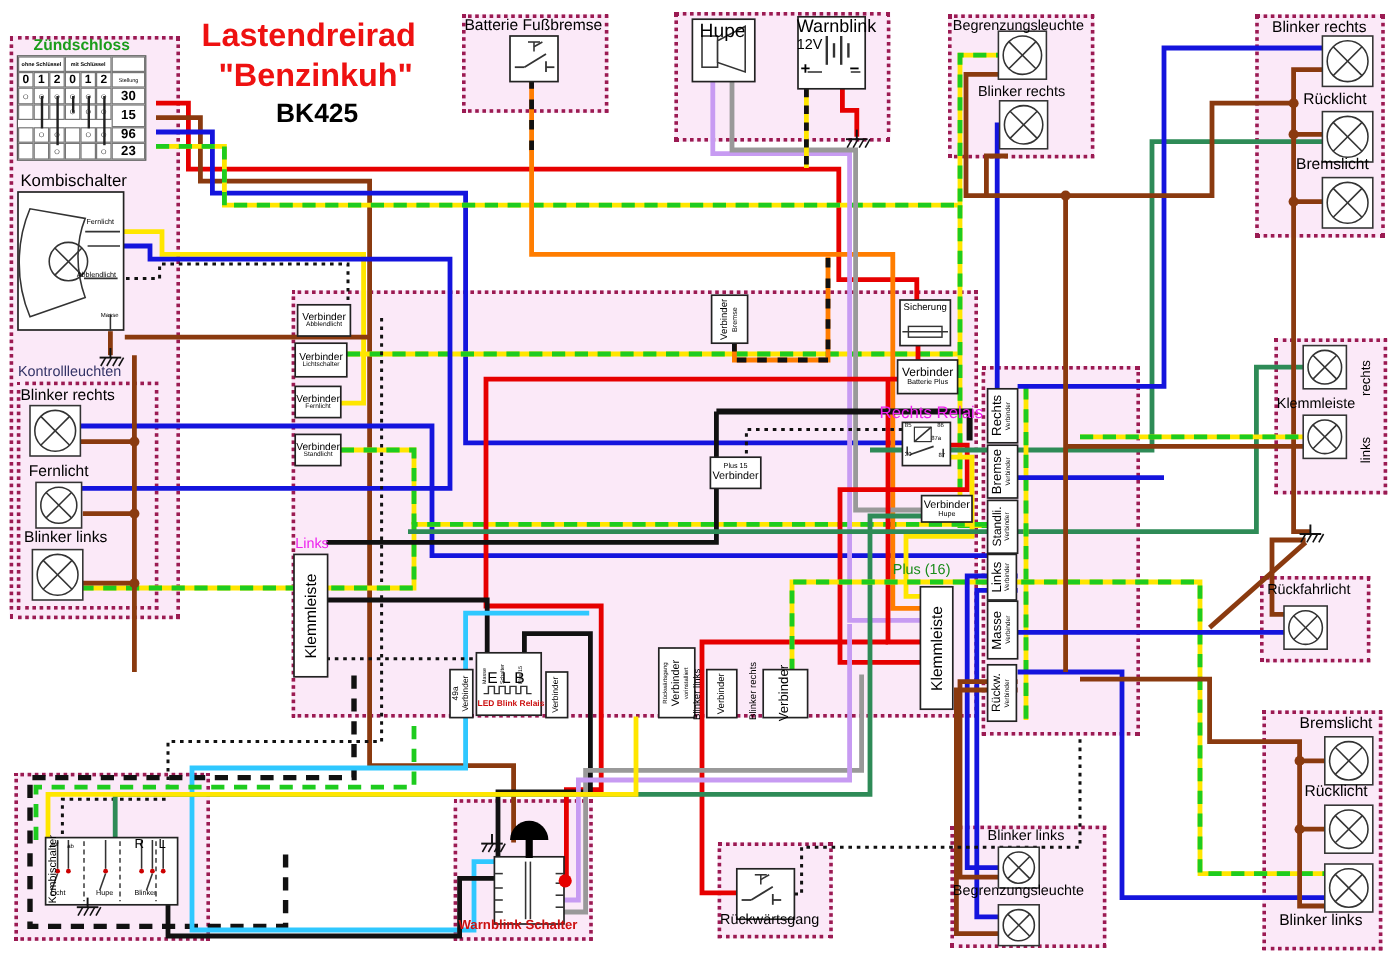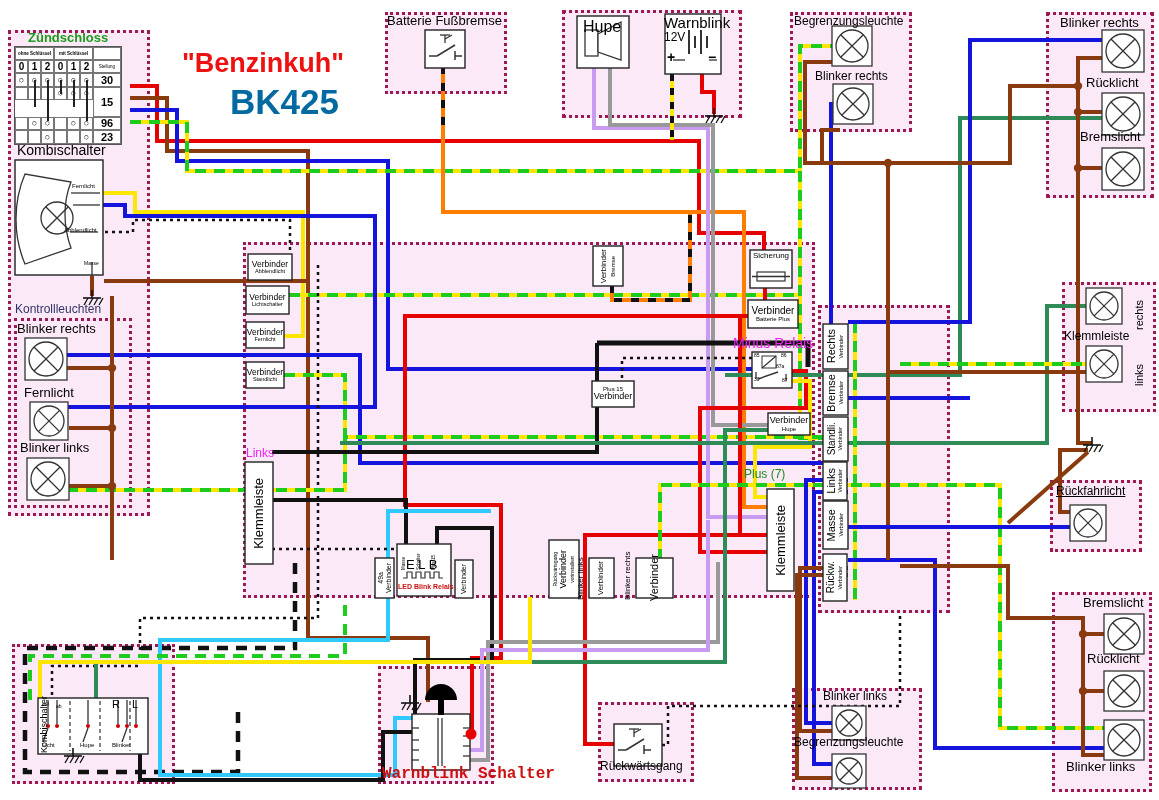--- a/index.html
+++ b/index.html
@@ -473,45 +473,46 @@
     </div>
     <div class="lbl" style="left: 28px; top: 31px; font-size: 13px; color: rgb(26, 156, 26); font-weight: bold;">Zündschloss</div>
     <div class="lbl" style="left: 17px; top: 143px; font-size: 14px;">Kombischalter</div>
     <div class="lbl" style="left: 72px; top: 183px; font-size: 6px;">Fernlicht</div>
     <div class="lbl" style="left: 64px; top: 227px; font-size: 6px;">Abblendlicht</div>
     <div class="lbl" style="left: 84px; top: 261px; font-size: 5px;">Masse</div>
     <div class="lbl" style="left: 15px; top: 303px; font-size: 12px; color: rgb(51, 51, 102);">Kontrollleuchten</div>
     <div class="lbl" style="left: 17px; top: 322px; font-size: 13px;">Blinker rechts</div>
     <div class="lbl" style="left: 24px; top: 386px; font-size: 13px;">Fernlicht</div>
     <div class="lbl" style="left: 20px; top: 441px; font-size: 13px;">Blinker links</div>
+    <div class="lbl" style="left: 168px; top: 16px; font-size: 27px; color: rgb(238, 17, 17); font-weight: bold;">Lastendreirad</div>
     <div class="lbl" style="left: 182px; top: 50px; font-size: 27px; color: rgb(238, 17, 17); font-weight: bold;">"Benzinkuh"</div>
-    <div class="lbl" style="left: 230px; top: 84px; font-size: 35px; color: #0369a1; font-weight: bold;">BK425</div>
+    <div class="lbl" style="left: 230px; top: 84px; font-size: 22px; color: #000000; font-weight: bold;">BK425</div>
     <div class="lbl" style="left: 387px; top: 14px; font-size: 13px;">Batterie Fußbremse</div>
     <div class="lbl" style="left: 583px; top: 19px; font-size: 16px;">Hupe</div>
     <div class="lbl" style="left: 664px; top: 15px; font-size: 15px;">Warnblink</div>
     <div class="lbl" style="left: 664px; top: 31px; font-size: 12px;">12V</div>
     <div class="lbl" style="left: 667px; top: 50px; font-size: 14px; font-weight: bold;">+</div>
     <div class="lbl" style="left: 708px; top: 50px; font-size: 14px; font-weight: bold;">−</div>
     <div class="lbl" style="left: 794px; top: 15px; font-size: 12px;">Begrenzungsleuchte</div>
     <div class="lbl" style="left: 815px; top: 70px; font-size: 12px;">Blinker rechts</div>
     <div class="lbl" style="left: 1060px; top: 16px; font-size: 13px;">Blinker rechts</div>
     <div class="lbl" style="left: 1086px; top: 76px; font-size: 13px;">Rücklicht</div>
     <div class="lbl" style="left: 1080px; top: 130px; font-size: 13px;">Bremslicht</div>
     <div class="lbl" style="left: 753px; top: 252px; font-size: 8px;">Sicherung</div>
-    <div class="lbl" style="left: 733px; top: 336px; font-size: 14px; color: rgb(238, 34, 238);">Minus Relais</div>
+    <div class="lbl" style="left: 733px; top: 336px; font-size: 14px; color: rgb(238, 34, 238);">Rechts Relais</div>
     <div class="lbl" style="left: 246px; top: 447px; font-size: 12px; color: rgb(238, 34, 238);">Links</div>
-    <div class="lbl" style="left: 744px; top: 468px; font-size: 12px; color: rgb(26, 140, 26);">Plus (7)</div>
+    <div class="lbl" style="left: 744px; top: 468px; font-size: 12px; color: rgb(26, 140, 26);">Plus (16)</div>
     <div class="lbl" style="left: 1064px; top: 330px; font-size: 12px;">Klemmleiste</div>
-    <div class="lbl" style="left: 1056px; top: 485px; font-size: 12px; text-decoration: underline;">Rückfahrlicht</div>
+    <div class="lbl" style="left: 1056px; top: 485px; font-size: 12px;">Rückfahrlicht</div>
     <div class="lbl" style="left: 1083px; top: 596px; font-size: 13px;">Bremslicht</div>
     <div class="lbl" style="left: 1087px; top: 652px; font-size: 13px;">Rücklicht</div>
     <div class="lbl" style="left: 1066px; top: 760px; font-size: 13px;">Blinker links</div>
     <div class="lbl" style="left: 823px; top: 690px; font-size: 12px;">Blinker links</div>
     <div class="lbl" style="left: 794px; top: 736px; font-size: 12px;">Begrenzungsleuchte</div>
-    <div class="lbl" style="left: 382px; top: 766px; font-size: 16px; color: rgb(204, 17, 17); font-weight: bold; font-family: Liberation Mono, monospace;">Warnblink Schalter</div>
+    <div class="lbl" style="left: 382px; top: 766px; font-size: 11px; color: rgb(204, 17, 17); font-weight: bold;">Warnblink Schalter</div>
     <div class="lbl" style="left: 600px; top: 760px; font-size: 12px;">Rückwärtsgang</div>
     <div class="lbl" style="left: 42px; top: 702px; font-size: 5px;">auf</div>
     <div class="lbl" style="left: 56px; top: 704px; font-size: 5px;">ab</div>
     <div class="lbl" style="left: 112px; top: 699px; font-size: 11px;">R</div>
     <div class="lbl" style="left: 132px; top: 699px; font-size: 11px;">L</div>
     <div class="lbl" style="left: 42px; top: 742px; font-size: 6px;">Licht</div>
     <div class="lbl" style="left: 80px; top: 742px; font-size: 6px;">Hupe</div>
     <div class="lbl" style="left: 112px; top: 742px; font-size: 6px;">Blinker</div>
     <div class="lbl vtext" style="left: 40px; top: 701px; font-size: 9px; height: 52px;">Kombischalter</div>
     <div class="lbl vtext" style="left: 1134px; top: 290px; font-size: 11px; height: 40px;">rechts</div>
@@ -552,21 +553,21 @@
         <div class="c" style="width: 13px; height: 13.5px; font-size: 9px;">○</div>
         <div class="c" style="width: 28px; height: 13.5px; font-size: 11px; font-weight: bold;">30</div>
       </div>
       <div class="row">
         <div class="c" style="width: 13px; height: 13.5px; font-size: 9px;"></div>
         <div class="c" style="width: 13px; height: 13.5px; font-size: 9px;"></div>
         <div class="c" style="width: 13px; height: 13.5px; font-size: 9px;"></div>
         <div class="c" style="width: 13px; height: 13.5px; font-size: 9px;">○</div>
         <div class="c" style="width: 13px; height: 13.5px; font-size: 9px;">○</div>
         <div class="c" style="width: 13px; height: 13.5px; font-size: 9px;">○</div>
-        <div class="c" style="width: 28px; height: 30px; font-size: 11px; font-weight: bold;">15</div>
+        <div class="c" style="width: 28px; height: 19px; font-size: 11px; font-weight: bold;">15</div>
       </div>
       <div class="row">
         <div class="c" style="width: 13px; height: 13.5px; font-size: 9px;"></div>
         <div class="c" style="width: 13px; height: 13.5px; font-size: 9px;">○</div>
         <div class="c" style="width: 13px; height: 13.5px; font-size: 9px;">○</div>
         <div class="c" style="width: 13px; height: 13.5px; font-size: 9px;"></div>
         <div class="c" style="width: 13px; height: 13.5px; font-size: 9px;">○</div>
         <div class="c" style="width: 13px; height: 13.5px; font-size: 9px;">○</div>
         <div class="c" style="width: 28px; height: 13.5px; font-size: 11px; font-weight: bold;">96</div>
       </div>

